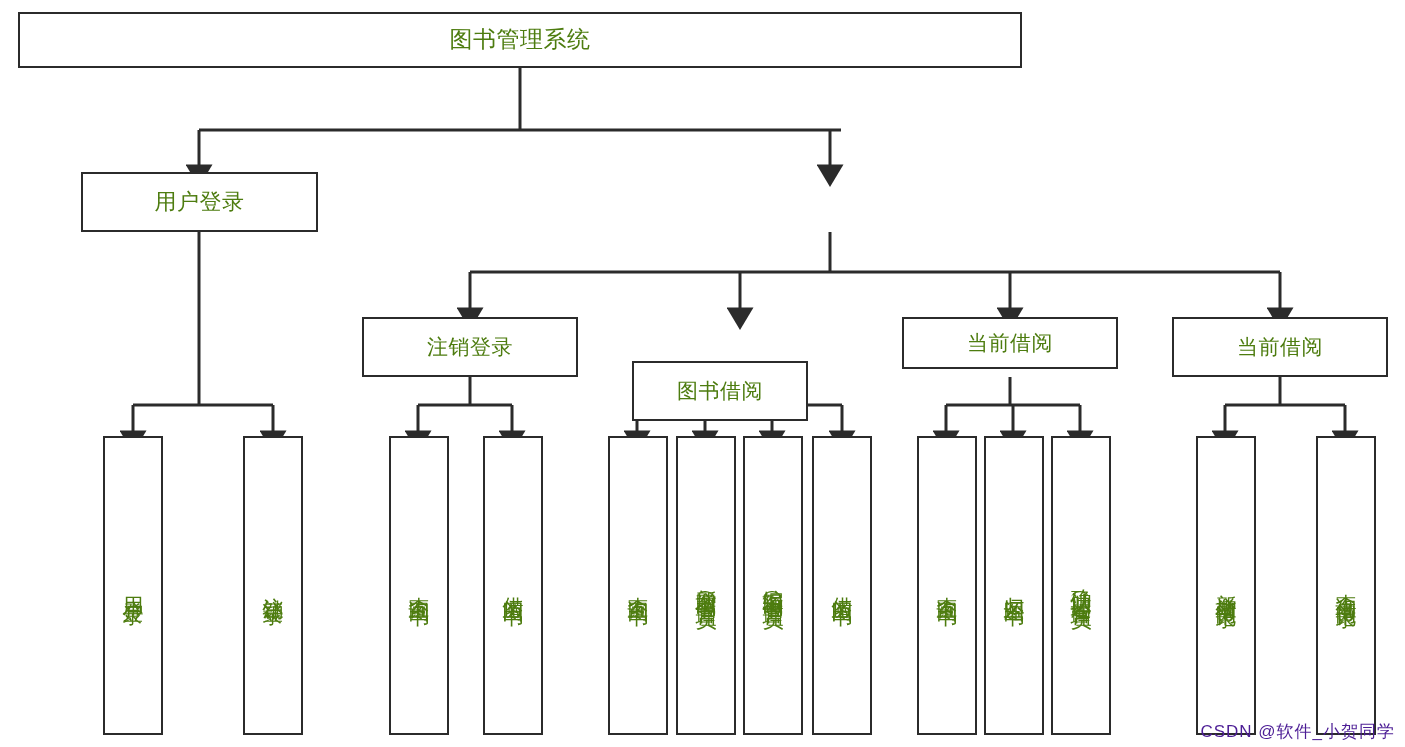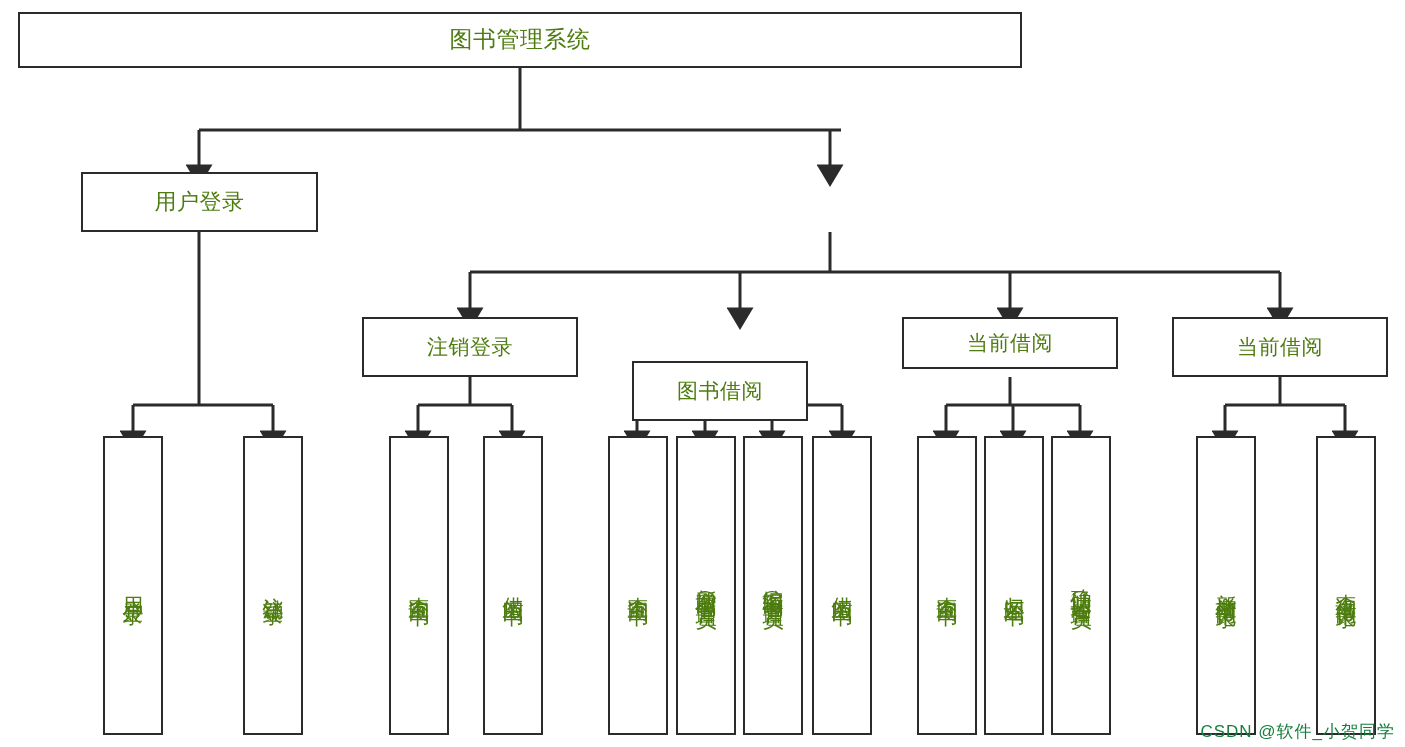--- a/index.html
+++ b/index.html
@@ -61,21 +61,21 @@
     writing-mode: vertical-rl;
     text-orientation: upright;
     white-space: nowrap;
     display: block;
   }
   .watermark {
     position: absolute;
     right: 10px;
     bottom: 4px;
     font-size: 17px;
-    color: #15803d;
+    color: #4c1d95;
     letter-spacing: 1px;
     white-space: nowrap;
     user-select: none;
   }
 </style>
 </head>
 <body>
 
 <div id="diagram-root">
 

